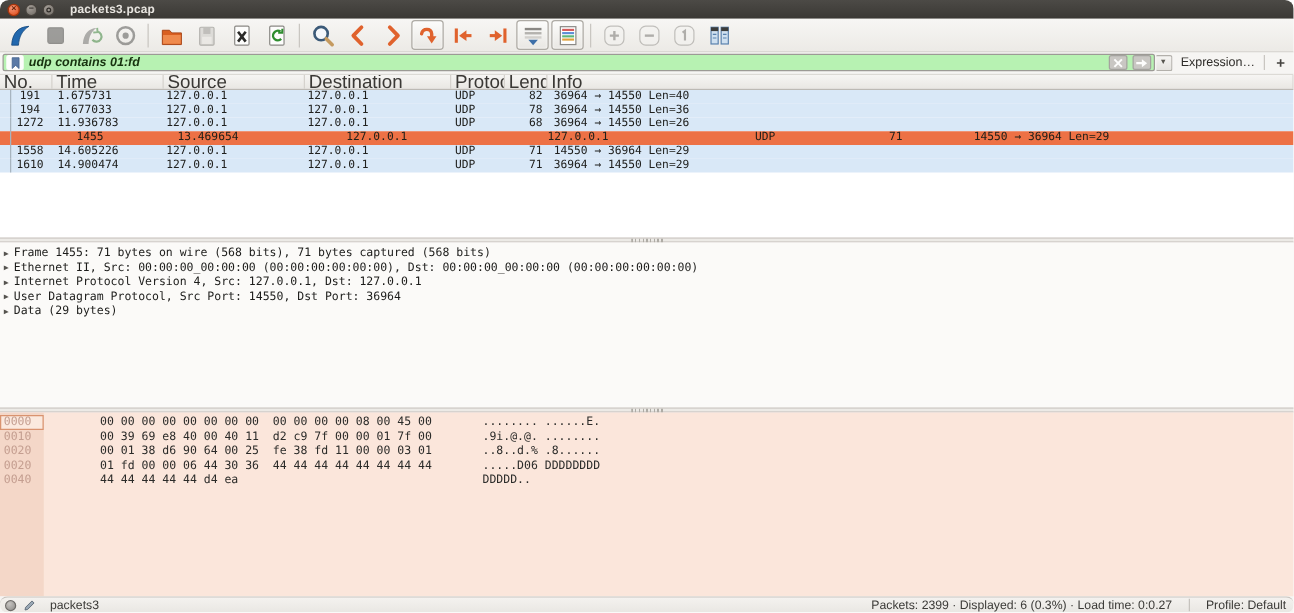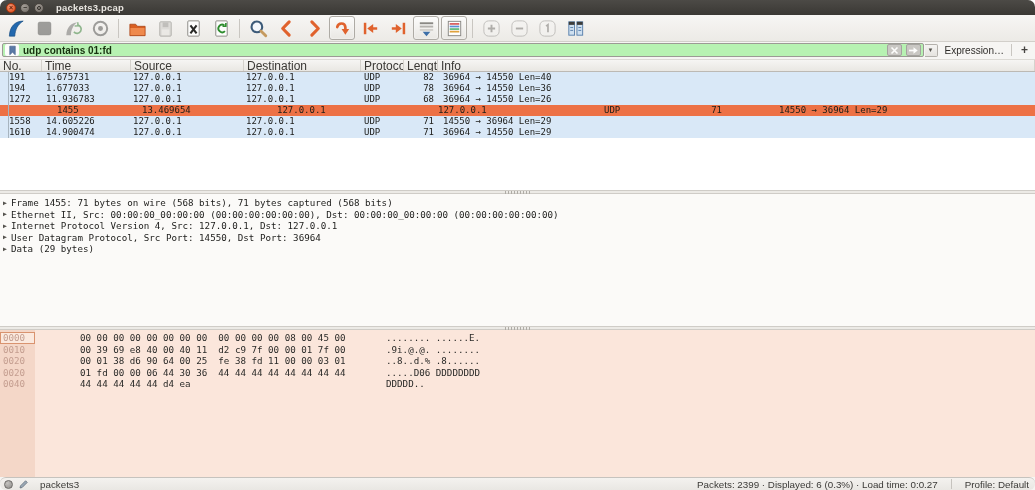--- a/index.html
+++ b/index.html
@@ -26,42 +26,42 @@
   .tbtn.disabled { opacity:.5; }
   .tbtn.active { border:1px solid #aeaba5; border-radius:3px; background:linear-gradient(#fcfcfb,#e9e7e3); box-shadow:inset 0 0 2px #fff; }
   .tsep { width:1px; height:19px; background:#c9c6c1; margin:0 4px; }
   .ticon { display:flex; }
 
   
   .filterbar { height:17px; display:flex; align-items:center; padding:1px 3px 2px 2px; gap:5px; flex:0 0 auto; background:#f6f5f3; }
   .filter-input { flex:1; height:14px; background:#b7f2b2; border:1px solid #9c9a95; border-radius:2px;
                   display:flex; align-items:center; padding:0 2px; gap:4px; }
   .fbookmark { width:14px; height:12px; background:#fdfdfc; border-radius:2px; display:flex; align-items:center; justify-content:center; }
-  .fval { flex:1; font-size:10px; font-weight:600; color:#17320f; white-space:nowrap; overflow:hidden; }
+  .fval { flex:1; font-size:10px; font-weight:600; color:#17320f; white-space:nowrap; overflow:hidden;font-style:italic; }
   .fmini { width:15px; height:12px; background:#c9c7c3; border:1px solid #a5a39f; border-radius:2px;
            display:flex; align-items:center; justify-content:center; }
   .fmini svg { width:11px; height:9px; }
   .fcaret { width:13px; height:13px; border:1px solid #b3b0ab; border-left:none; border-radius:0 2px 2px 0;
             background:linear-gradient(#f5f4f2,#e5e3df); display:flex; align-items:center; justify-content:center;
             font-size:6px; color:#57554f; margin-left:-4px; }
   .fexpr { font-size:10px; color:#2e2c29; padding:0 2px; }
   .fsep { width:1px; height:12px; background:#c9c6c1; }
   .fadd { font-size:12px; color:#454340; font-weight:bold; padding:0 4px; }
 
   
   .packetpane { height:131px; background:#fff; flex:0 0 auto; display:flex; flex-direction:column; }
   .plheader { height:13px; display:flex; background:linear-gradient(#f6f5f3,#e9e7e3); border-top:1px solid #dcdad5;
-              border-bottom:1px solid #bcb9b4; font-size:12px; color:#3a3835; flex:0 0 auto; }
+              border-bottom:1px solid #bcb9b4; font-size:15px; color:#3a3835; flex:0 0 auto; }
   .plheader .hc { border-right:1px solid #d5d2cd; padding-left:3px; line-height:12px; white-space:nowrap; overflow:hidden; }
   .plrows { flex:1; background:#fff; overflow:hidden; }
   .prow { height:11px; display:flex; background:#d9e8f7; font-family:"DejaVu Sans Mono", monospace;
           font-size:9px; line-height:11px; color:#20201e; white-space:nowrap; }
   .prow.selected { background:#ed7145; color:#222019;gap:48px; }
   .gut { width:9px; border-right:1px solid #a7b4bf; flex:0 0 auto; }
-  .c-no   { width:33px; text-align:left; padding-right:3px; flex:0 0 auto; }
+  .c-no   { width:33px; text-align:center; padding-right:3px; flex:0 0 auto; }
   .c-time { width:89px; padding-left:4px; flex:0 0 auto; }
   .c-src  { width:113px; padding-left:2px; flex:0 0 auto; }
   .c-dst  { width:117px; padding-left:2px; flex:0 0 auto; }
   .c-pro  { width:43px; padding-left:3px; flex:0 0 auto; }
   .c-len  { width:34px; text-align:right; padding-right:4px; flex:0 0 auto; }
   .c-info { flex:1; padding-left:5px; overflow:hidden; }
   .w-no{width:42px}.w-time{width:89px;padding-left:6px}.w-src{width:113px}.w-dst{width:117px}.w-pro{width:43px}.w-len{width:34px}.w-info{flex:1}
 
   
   .splitter { height:4px; background:#eceae6; border-top:1px solid #cfccc7; border-bottom:1px solid #cfccc7;

